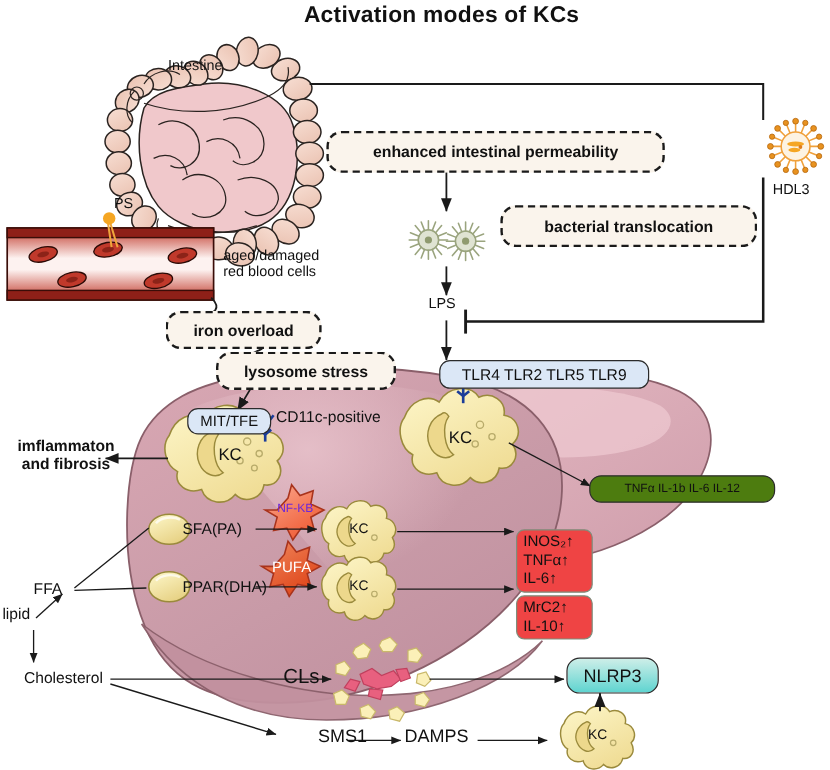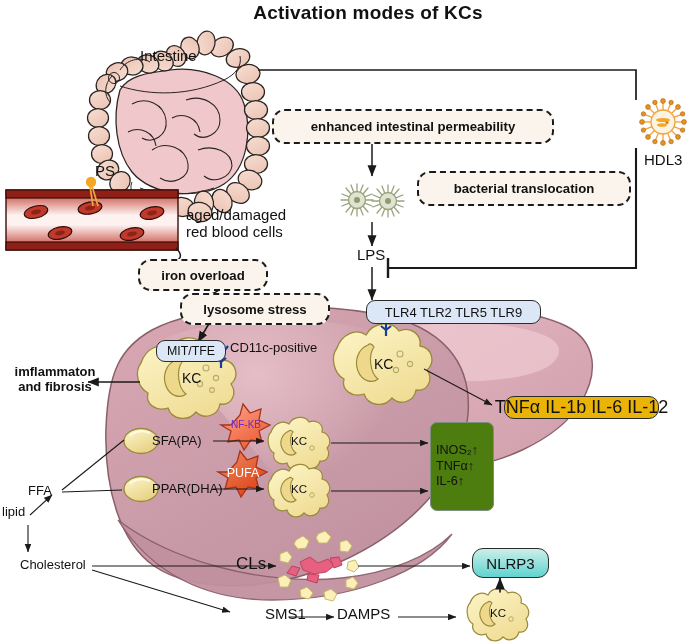--- a/index.html
+++ b/index.html
@@ -5,36 +5,36 @@
   html,body{margin:0;padding:0;background:#fff;}
   body{width:692px;height:642px;position:relative;overflow:hidden;
        font-family:"Liberation Sans","DejaVu Sans",sans-serif;color:#111;}
   #stage{position:absolute;left:0;top:0;width:692px;height:642px;}
   svg#art{position:absolute;left:0;top:0;width:692px;height:642px;}
 
   .lbl{position:absolute;white-space:pre;line-height:1.12;}
 
   #title{left:0;top:2px;width:692px;text-align:center;font-size:19px;font-weight:bold;letter-spacing:.2px;margin-left:22px;}
 
-  .plain{font-size:15px;}
+  .plain{font-size:12px;}
   .plain2{font-size:13px;}
 
   
   .dashpill{position:absolute;background:#FAF4EC;border:2px dashed #1a1a1a;
             border-radius:13px;display:flex;align-items:center;justify-content:center;
             font-weight:bold;font-size:13.2px;white-space:nowrap;}
   
   .pill{position:absolute;display:flex;align-items:center;justify-content:center;
         border-radius:9px;white-space:nowrap;}
   .pill-blue{background:#dbe7f6;border:1.3px solid #2b2b2b;font-size:13px;}
-  .pill-cream{background:#eab308;border:1.3px solid #2b2b2b;font-size:18px;margin-left:13px;}
+  .pill-cream{background:#4d7c0f;border:1.3px solid #2b2b2b;font-size:10px;}
   .pill-teal{background:linear-gradient(180deg,#cdeee8 0%,#5fd4d0 100%);
              border:1.3px solid #2b2b2b;font-size:15px;border-radius:11px;}
-  .box-green{position:absolute;background:#4d7c0f;border:1.2px solid #7d8f7d;
-             border-radius:7px;font-size:12.6px;padding:20px 5px;line-height:1.25;}
+  .box-green{position:absolute;background:#ef4444;border:1.2px solid #7d8f7d;
+             border-radius:7px;font-size:12.6px;padding:2px 5px;line-height:1.25;margin-top:19px;}
 </style>
 </head>
 <body>
 
 <div id="stage">
 
   <div class="lbl" id="title">Activation modes of KCs</div>
 
   <svg id="art" viewBox="0 0 692 642">
     <defs>
@@ -515,14 +515,18 @@
   <div class="pill pill-cream" style="left:491px;top:396px;width:153px;height:21px;border-radius:10px;">
     <span>TNFα IL-1b IL-6 IL-12</span>
   </div>
 
   <div class="box-green" style="left:430px;top:422px;width:52px;">
     <div>INOS₂↑</div>
     <div>TNFα↑</div>
     <div>IL-6↑</div>
   </div>
 
+  <div class="box-green" style="left:430px;top:477px;width:52px;">
+    <div>MrC2↑</div>
+    <div>IL-10↑</div>
+  </div>
 
 </div>
 
 </body></html>

